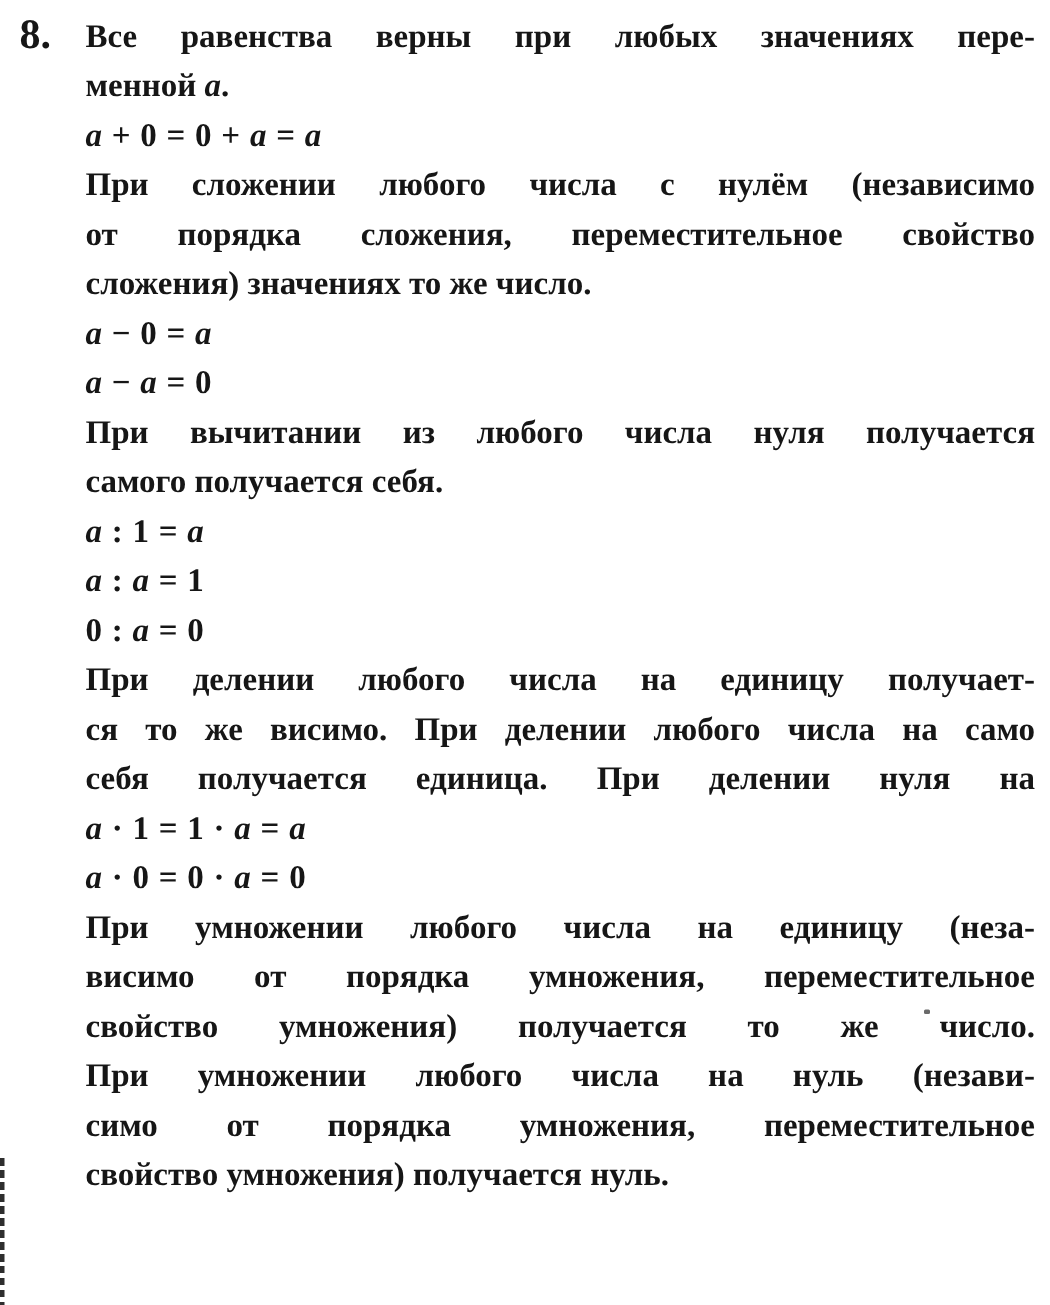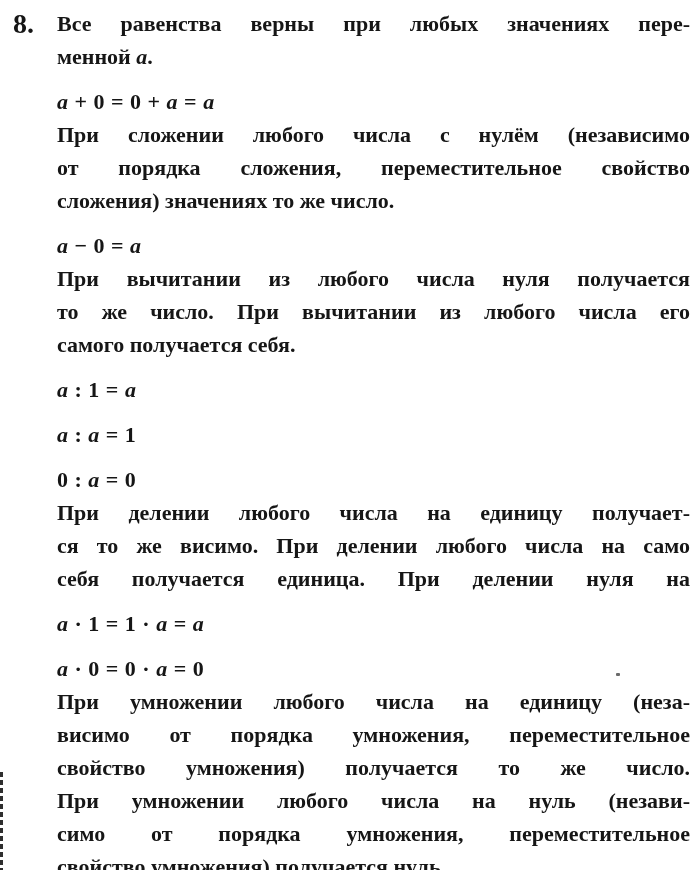--- a/index.html
+++ b/index.html
@@ -34,21 +34,20 @@
   .para { margin: 0; }
   .line {
     text-align: justify;
     text-align-last: left;
   }
   .line.fill { text-align-last: justify; }
   .line.eq {
     text-align: left;
     text-align-last: left;
     letter-spacing: 0.5px;
-    margin-top: 12px;
   }
   .line i { font-style: italic; }
   .edge-mark {
     position: absolute;
     left: 0;
     top: 772px;
     width: 3px;
     height: 98px;
     background: repeating-linear-gradient(to bottom, #2e2e2e 0 5px, rgba(46,46,46,0) 5px 8px);
   }
@@ -77,24 +76,24 @@
 
       <div class="line eq"><i>a</i> + 0 = 0 + <i>a</i> = <i>a</i></div>
 
       <div class="para">
         <div class="line fill">При сложении любого числа с нулём (независимо</div>
         <div class="line fill">от порядка сложения, переместительное свойство</div>
         <div class="line">сложения) значениях то же число.</div>
       </div>
 
       <div class="line eq"><i>a</i> − 0 = <i>a</i></div>
+      <div class="line eq"><i>a</i> − <i>a</i> = 0</div>
 
       <div class="para">
         <div class="line fill">При вычитании из любого числа нуля получается</div>
-        <div class="line fill">то же число. При вычитании из любого числа его</div>
         <div class="line">самого получается себя.</div>
       </div>
 
       <div class="line eq"><i>a</i> : 1 = <i>a</i></div>
       <div class="line eq"><i>a</i> : <i>a</i> = 1</div>
       <div class="line eq">0 : <i>a</i> = 0</div>
 
       <div class="para">
         <div class="line fill">При делении любого числа на единицу получает-</div>
         <div class="line fill">ся то же висимо. При делении любого числа на само</div>

